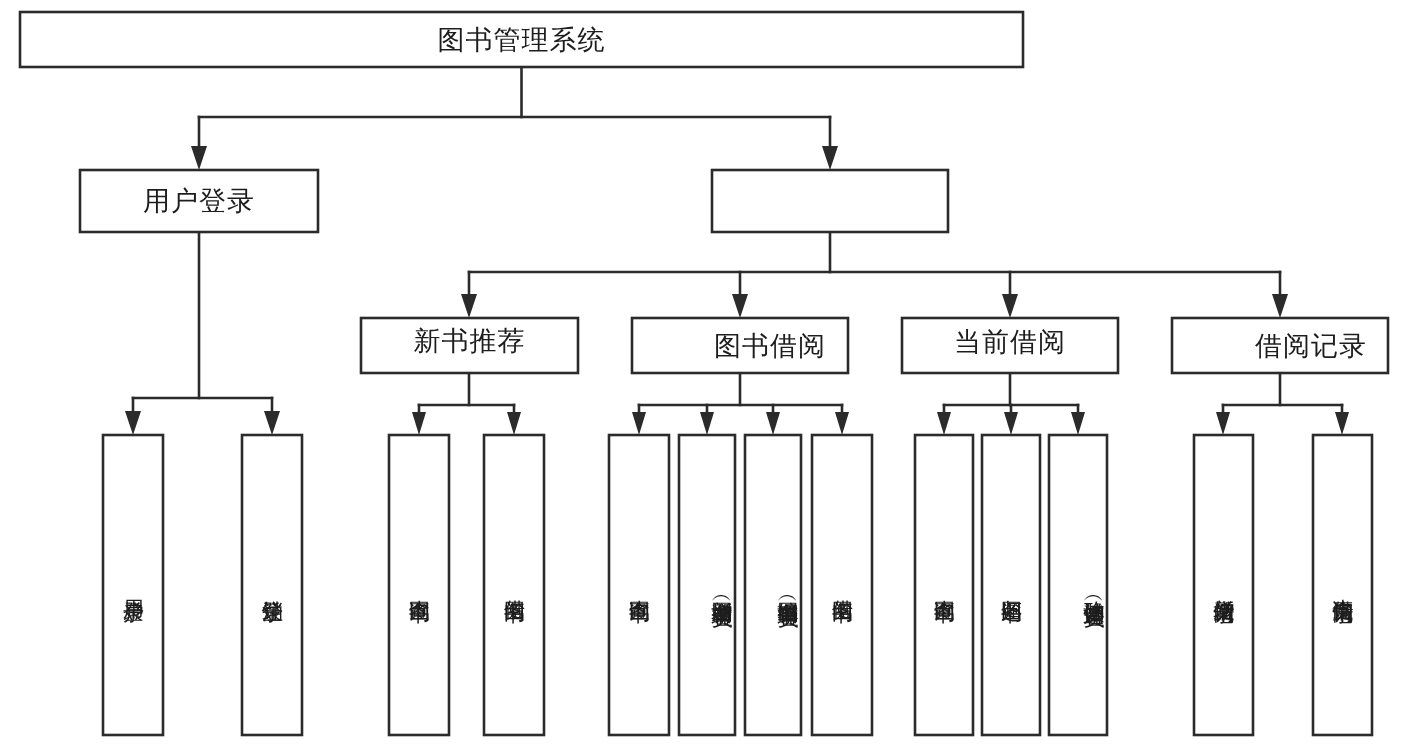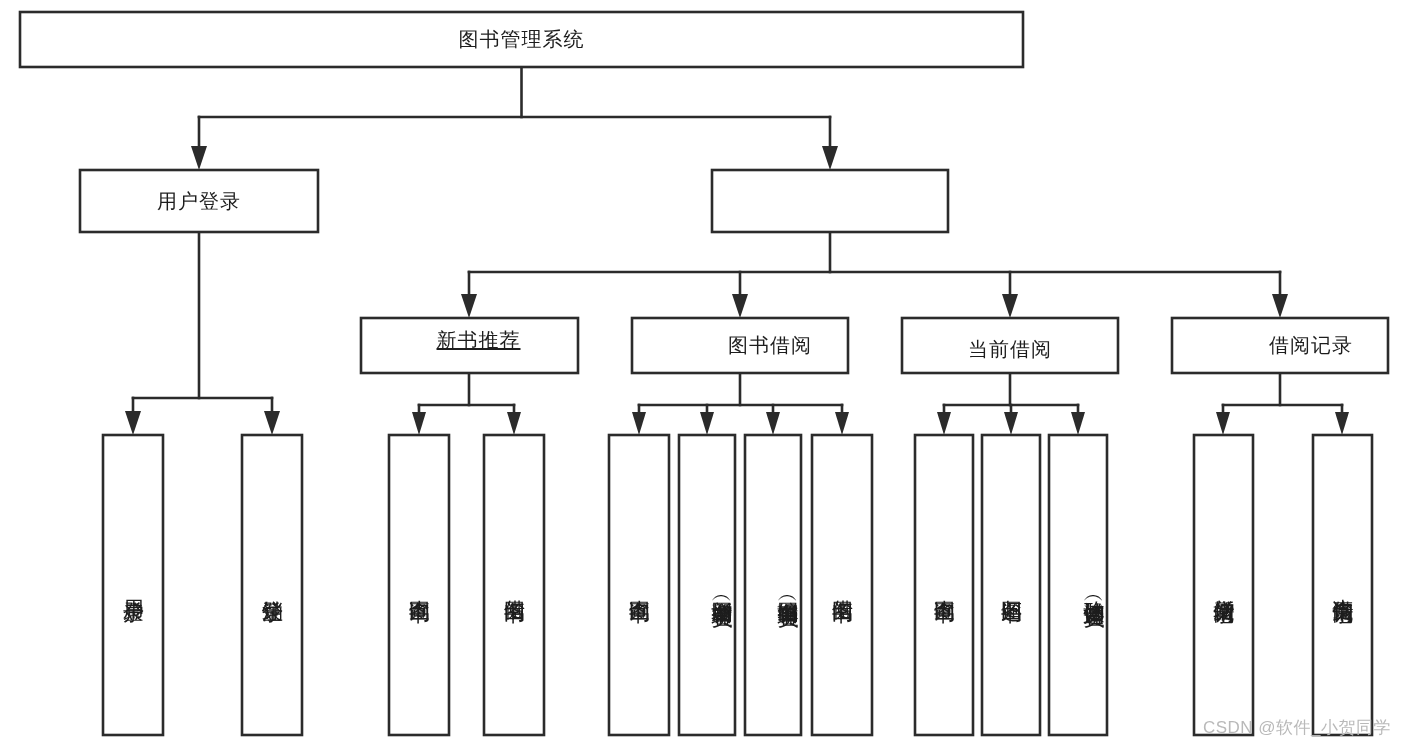--- a/index.html
+++ b/index.html
@@ -55,21 +55,21 @@
     letter-spacing: 1px;
     white-space: pre-line;
     pointer-events: none;
     text-align: center;
   }
   .hlabel-wrap {
     position: absolute;
     display: flex;
     align-items: center;
     justify-content: center;
-    font-size: 20px;
+    font-size: 27px;
     color: #1d1d1d;
     letter-spacing: 1px;
     pointer-events: none;
   }
   #watermark {
     position: absolute;
     right: 14px;
     bottom: 8px;
     font-size: 17px;
     color: #b9b9b9;
@@ -181,33 +181,32 @@
     <rect class="node-rect" x="812" y="435" width="60" height="300"></rect>
     <rect class="node-rect" x="915" y="435" width="58" height="300"></rect>
     <rect class="node-rect" x="982" y="435" width="58" height="300"></rect>
     <rect class="node-rect" x="1049" y="435" width="58" height="300"></rect>
     <rect class="node-rect" x="1194" y="435" width="59" height="300"></rect>
     <rect class="node-rect" x="1313" y="435" width="59" height="300"></rect>
   </svg>
 
   <div class="hlabel-wrap" style="left:20px;  top:12px;  width:1003px; height:55px;">图书管理系统</div>
   <div class="hlabel-wrap" style="left:80px;  top:170px; width:238px;  height:62px;">用户登录</div>
-  <div class="hlabel-wrap" style="left:370px; top:318px; width:217px;  height:45px;text-decoration:underline;">新书推荐</div>
+  <div class="hlabel-wrap" style="left:361px; top:318px; width:217px;  height:45px;">新书推荐</div>
   <div class="hlabel-wrap" style="left:632px; top:318px; width:216px;  height:55px;margin-left:30px;">图书借阅</div>
-  <div class="hlabel-wrap" style="left:902px; top:318px; width:216px;  height:47px;margin-top:8px;">当前借阅</div>
+  <div class="hlabel-wrap" style="left:902px; top:318px; width:216px;  height:47px;">当前借阅</div>
   <div class="hlabel-wrap" style="left:1203px;top:318px; width:216px;  height:55px;">借阅记录</div>
 
   <div class="vlabel-wrap" style="left:103px;  top:435px; width:60px; height:300px;">用户登录</div>
   <div class="vlabel-wrap" style="left:242px;  top:435px; width:60px; height:300px;">注销登录</div>
   <div class="vlabel-wrap" style="left:389px;  top:435px; width:60px; height:300px;">查询图书</div>
   <div class="vlabel-wrap" style="left:484px;  top:435px; width:60px; height:300px;">借阅图书</div>
   <div class="vlabel-wrap" style="left:609px;  top:435px; width:60px; height:300px;">查询图书</div>
   <div class="vlabel-wrap" style="left:679px;  top:441px; width:56px; height:294px; align-items:flex-start;">新增图书（管理员）</div>
   <div class="vlabel-wrap" style="left:745px;  top:441px; width:56px; height:294px; align-items:flex-start;">编辑图书（管理员）</div>
   <div class="vlabel-wrap" style="left:812px;  top:435px; width:60px; height:300px;">借阅图书</div>
   <div class="vlabel-wrap" style="left:915px;  top:435px; width:58px; height:300px;">查询图书</div>
   <div class="vlabel-wrap" style="left:982px;  top:435px; width:58px; height:300px;">归还图书</div>
   <div class="vlabel-wrap" style="left:1049px; top:441px; width:58px; height:294px; align-items:flex-start;">确认归还（管理员）</div>
   <div class="vlabel-wrap" style="left:1194px; top:435px; width:59px; height:300px;">新增借阅记录</div>
   <div class="vlabel-wrap" style="left:1313px; top:435px; width:59px; height:300px;">查询借阅记录</div>
 
-  <div id="watermark">CSDN @软件_小贺同学</div>
 </div>
 
 </body></html>

